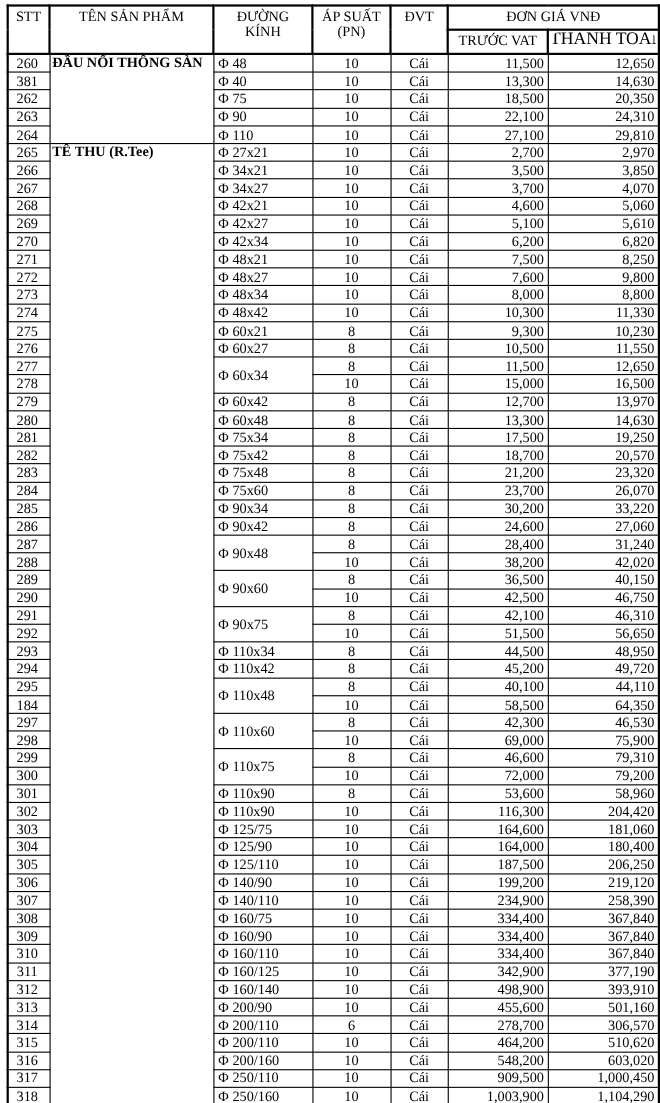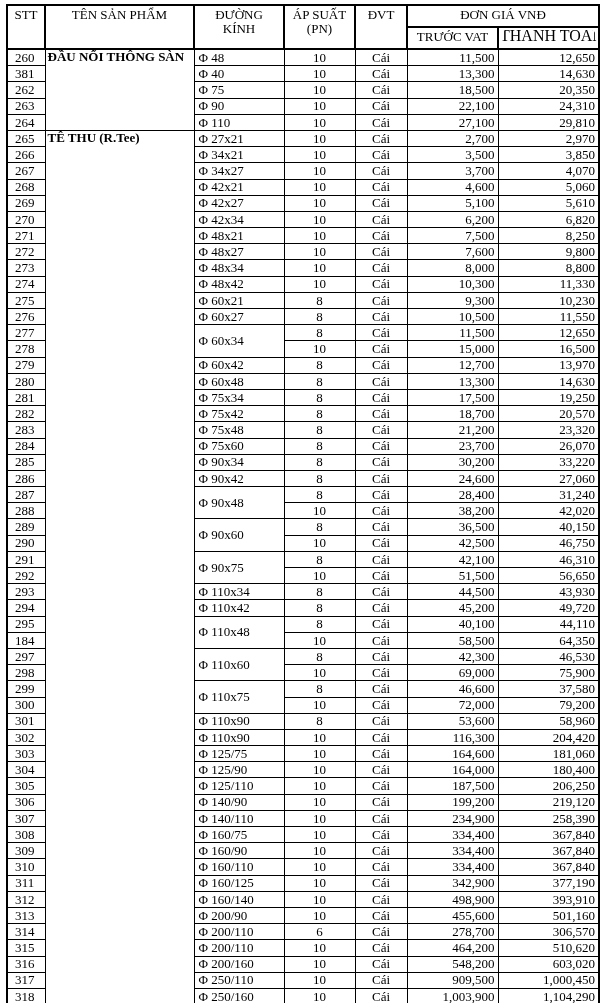--- a/index.html
+++ b/index.html
@@ -347,21 +347,21 @@
         <td class="center">Cái</td>
         <td class="num">51,500</td>
         <td class="num">56,650</td>
       </tr>
       <tr>
         <td class="stt">293</td>
         <td class="dia">Φ 110x34</td>
         <td class="center">8</td>
         <td class="center">Cái</td>
         <td class="num">44,500</td>
-        <td class="num">43,930</td>
+        <td class="num">48,950</td>
       </tr>
       <tr>
         <td class="stt">294</td>
         <td class="dia">Φ 110x42</td>
         <td class="center">8</td>
         <td class="center">Cái</td>
         <td class="num">45,200</td>
         <td class="num">49,720</td>
       </tr>
       <tr>
@@ -393,21 +393,21 @@
         <td class="center">Cái</td>
         <td class="num">69,000</td>
         <td class="num">75,900</td>
       </tr>
       <tr>
         <td class="stt">299</td>
         <td class="dia" rowspan="2">Φ 110x75</td>
         <td class="center">8</td>
         <td class="center">Cái</td>
         <td class="num">46,600</td>
-        <td class="num">37,580</td>
+        <td class="num">79,310</td>
       </tr>
       <tr>
         <td class="stt">300</td>
         <td class="center">10</td>
         <td class="center">Cái</td>
         <td class="num">72,000</td>
         <td class="num">79,200</td>
       </tr>
       <tr>
         <td class="stt">301</td>

